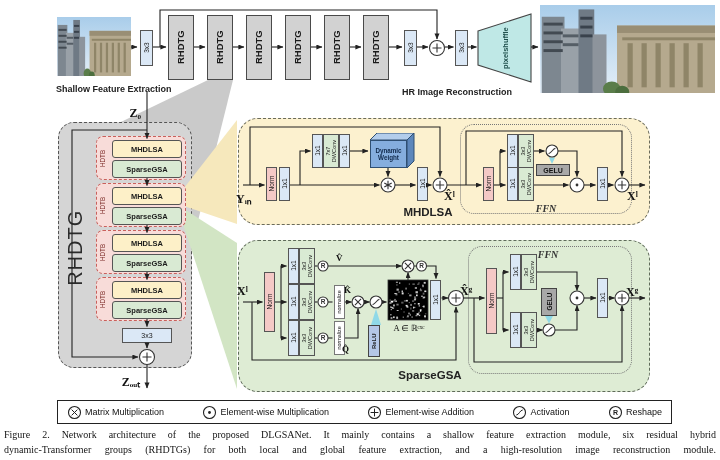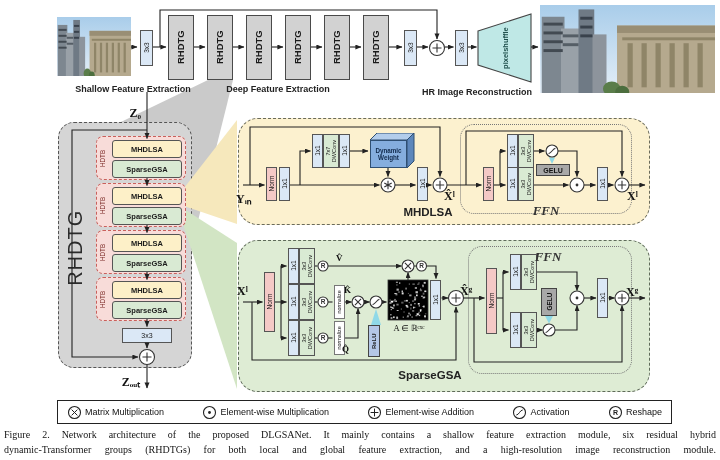--- a/index.html
+++ b/index.html
@@ -15,24 +15,24 @@
   .pink{background:#f4c9c6;}
   .yellow{background:#fdf0c8;}
   .white{background:#fff;border-color:#777;}
   .grayblock{background:#d2d2d2;border:1.1px solid #4a4a4a;}
   .panel{position:absolute;box-sizing:border-box;}
   .panel-gray{background:#d5d5d5;border:1.5px dashed #555;border-radius:16px;}
   .panel-yellow{background:#fcf1cf;border:1.4px dashed #6b6b5a;border-radius:20px;}
   .panel-green{background:#deecd4;border:1.4px dashed #5f6b5a;border-radius:20px;}
   .hdtb{position:absolute;box-sizing:border-box;background:#f8dcd9;border:1.1px dashed #c9605c;border-radius:7px;}
   .ffnbox{position:absolute;box-sizing:border-box;border:1.1px dotted #777;border-radius:14px;}
-  .sec{position:absolute;font-size:9px;font-weight:bold;color:#222;text-align:center;}
+  .sec{position:absolute;font-size:9px;font-weight:bold;color:#222;text-align:left;}
   .math{position:absolute;font-family:"Liberation Serif",serif;font-weight:bold;font-size:12px;color:#111;}
   .title{position:absolute;font-size:11.5px;font-weight:bold;color:#222;text-align:center;}
-  .ffnlbl{position:absolute;font-family:"Liberation Serif",serif;font-style:italic;font-weight:bold;font-size:13px;color:#333;text-align:center;}
+  .ffnlbl{position:absolute;font-family:"Liberation Serif",serif;font-style:italic;font-weight:bold;font-size:10px;color:#333;text-align:center;}
   .gelu{background:#a8a8a8;border:1px solid #444;}
   .relu{background:#b4c7e7;border:1px solid #444;}
   .smalltxt{font-size:6.5px;}
   .legend{position:absolute;left:57px;top:400px;width:615px;height:24px;box-sizing:border-box;
           background:#fff;border:1.3px solid #222;display:flex;align-items:center;
           justify-content:space-between;padding:0 9px;}
   .li{display:flex;align-items:center;gap:3px;font-size:9px;color:#111;}
   .cap{position:absolute;left:4px;width:712px;font-family:"Liberation Serif",serif;
        font-size:10px;color:#141414;text-align:justify;text-align-last:justify;}
   .dw3d{position:absolute;}
@@ -139,21 +139,20 @@
     </div>
   <div class="bx blue rot" style="left:455px;top:30px;width:13px;height:36px;">
     <div class="ri smalltxt">3x3</div>
     </div>
 
   <div class="rot" style="left:480px;top:14px;width:51px;height:68px;">
     <div class="ri" style="font-size:7.5px;font-weight:600;color:#1d4d4a;">pixelshuffle</div>
     </div>
 
   <div class="sec" style="left:56px;top:84px;width:154px;">Shallow Feature Extraction</div>
-  <div class="sec" style="left:203px;top:84px;width:150px;">Deep Feature Extraction</div>
   <div class="sec" style="left:402px;top:87px;width:150px;">HR Image Reconstruction</div>
 
   <div class="rot" style="left:60px;top:190px;width:32px;height:115px;">
     <div class="ri" style="font-size:20px;color:#2b2b2b;letter-spacing:1px;">RHDTG</div>
     </div>
 
   <div class="math" style="left:103px;top:106px;width:38px;text-align:right;">Z₀</div>
   <div class="math" style="left:98px;top:373px;width:42px;text-align:right;">Zₒᵤₜ</div>
 
   <div class="hdtb" style="left:96px;top:136px;width:90px;height:44px;"></div>

